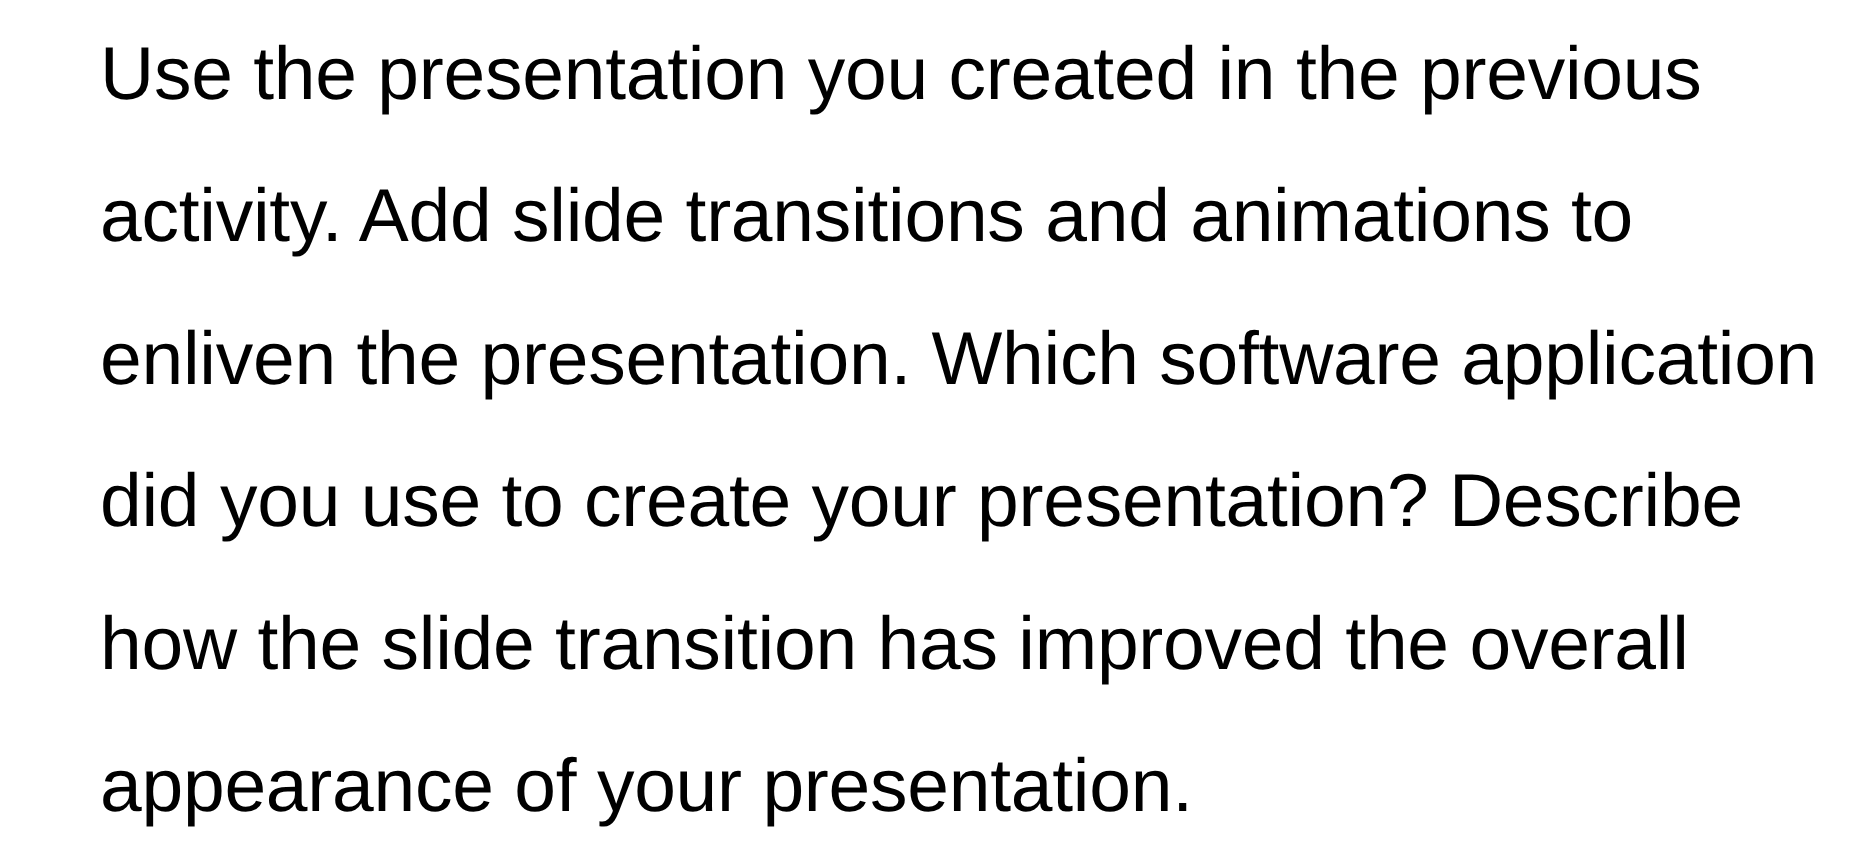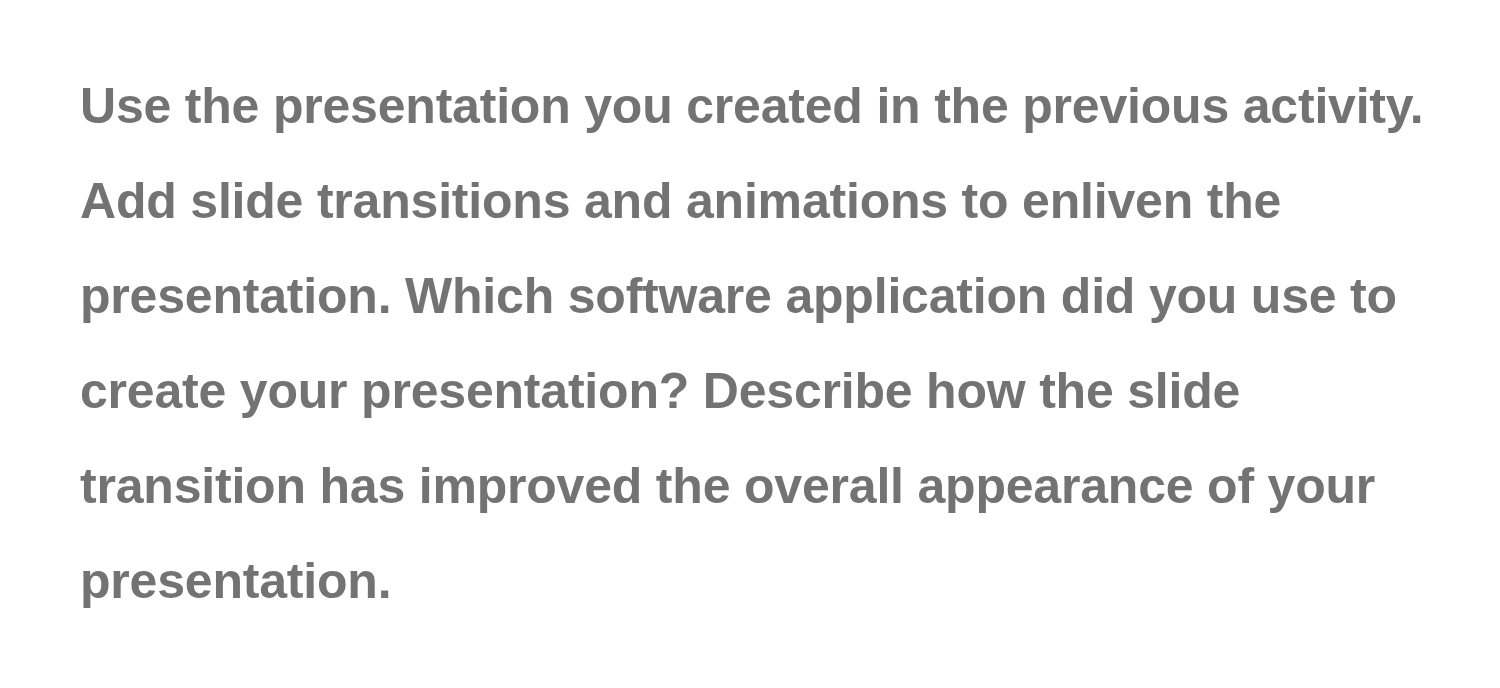--- a/index.html
+++ b/index.html
@@ -17,24 +17,24 @@
       justify-content: flex-start;
       padding-left: 80px;
       padding-right: 40px;
       padding-top: 40px;
       padding-bottom: 40px;
     }
     .content {
       max-width: 1380px;
     }
     .paragraph {
-      font-size: 50px;
+      font-size: 60px;
       line-height: 1.9;
-      color: #737373;
-      font-weight: 700;
+      color: #000000;
+      font-weight: 400;
       letter-spacing: -0.2px;
     }
   </style>
 </head>
 <body>
 
 <div class="content">
   <p class="paragraph">Use the presentation you created in the previous activity. Add slide transitions and animations to enliven the presentation. Which software application did you use to create your presentation? Describe how the slide transition has improved the overall appearance of your presentation.</p>
 </div>
 

